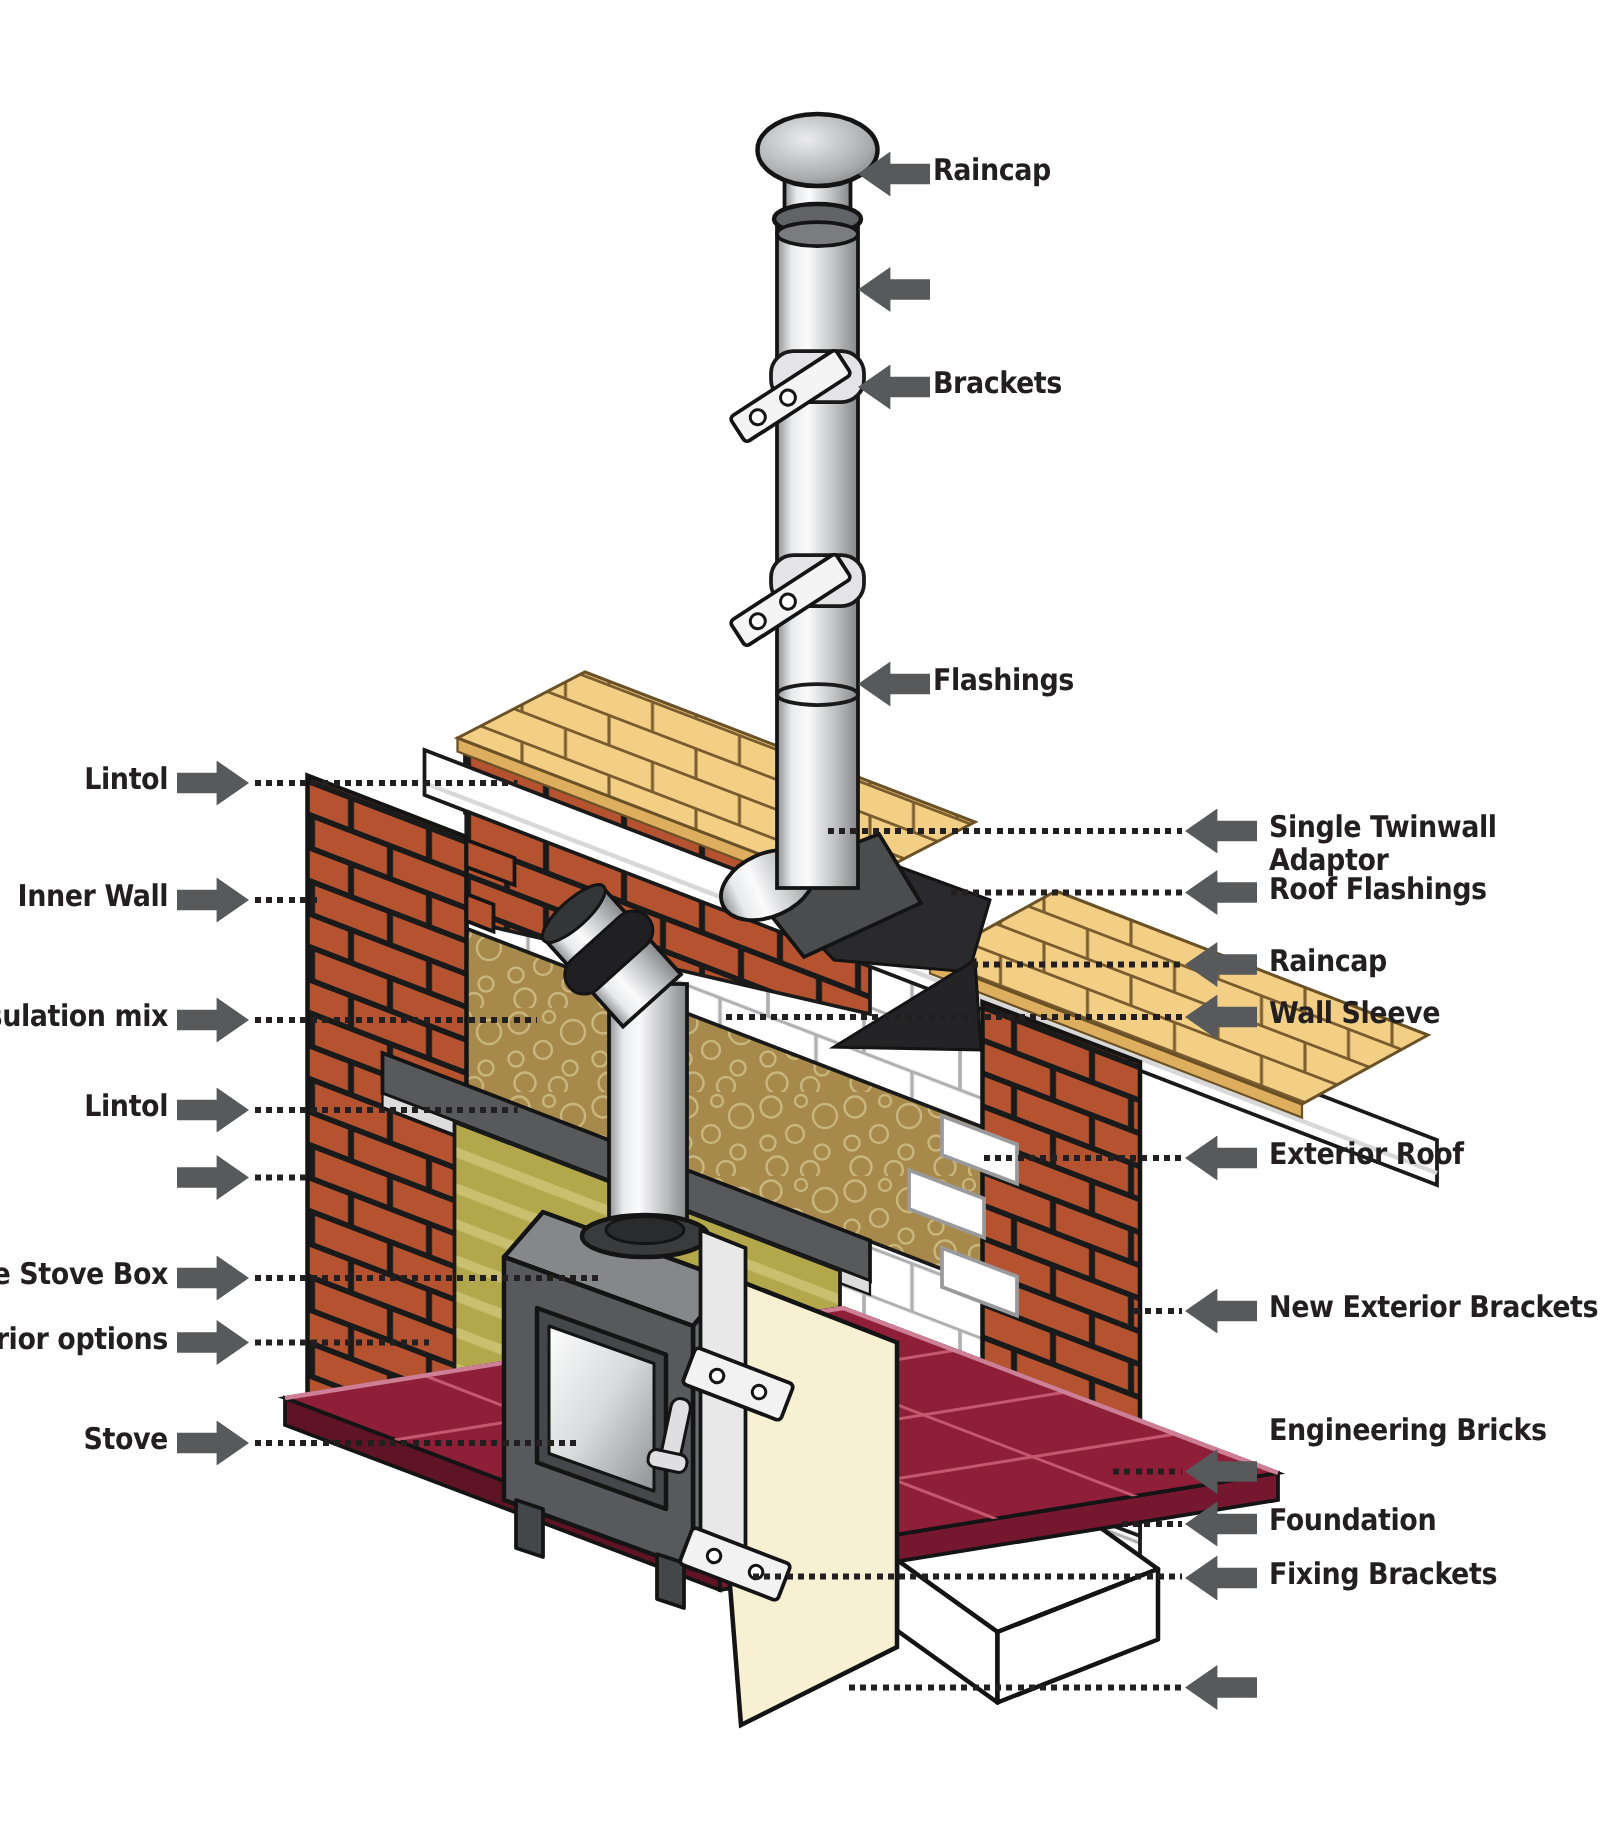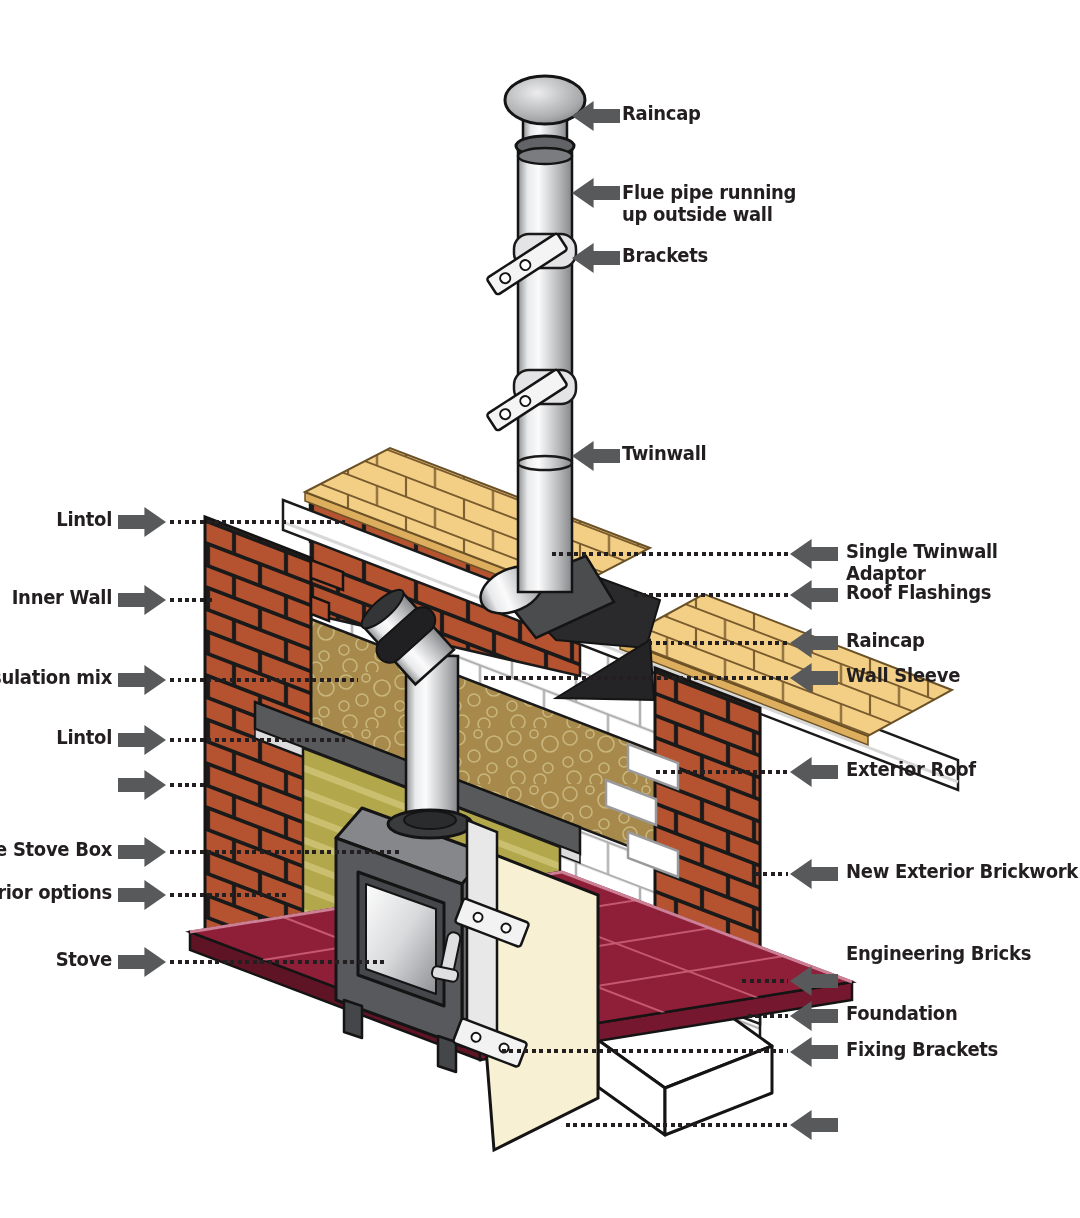--- a/index.html
+++ b/index.html
@@ -248,28 +248,26 @@
 <div class="arrow r" style="left:118px;top:880px"></div>
 <div class="dots" style="left:170px;top:893px;width:116px"></div>
 
 <div class="lbl left" style="top:948px">Stove</div>
 <div class="arrow r" style="left:118px;top:947px"></div>
 <div class="dots" style="left:170px;top:960px;width:215px"></div>
 
 <div class="lbl pipe" style="top:102px">Raincap</div>
 <div class="arrow l" style="left:572px;top:101px"></div>
 
-<div class="lbl pipe" style="top:181px">Flue pipe running
-up outside wall</div>
 <div class="arrow l" style="left:572px;top:178px"></div>
 
 <div class="lbl pipe" style="top:244px">Brackets</div>
 <div class="arrow l" style="left:572px;top:243px"></div>
 
-<div class="lbl pipe" style="top:442px">Twinwall</div>
+<div class="lbl pipe" style="top:442px">Flashings</div>
 <div class="arrow l" style="left:572px;top:441px"></div>
 
 <div class="lbl right" style="top:540px">Single Twinwall Adaptor</div>
 <div class="arrow l" style="left:790px;top:539px"></div>
 <div class="dots" style="left:552px;top:552px;width:236px"></div>
 
 <div class="lbl right" style="top:581px">Roof Flashings</div>
 <div class="arrow l" style="left:790px;top:580px"></div>
 <div class="dots" style="left:634px;top:593px;width:154px"></div>
 
@@ -278,21 +276,21 @@
 <div class="dots" style="left:648px;top:641px;width:140px"></div>
 
 <div class="lbl right" style="top:664px">Wall Sleeve</div>
 <div class="arrow l" style="left:790px;top:663px"></div>
 <div class="dots" style="left:484px;top:676px;width:304px"></div>
 
 <div class="lbl right" style="top:758px">Exterior Roof</div>
 <div class="arrow l" style="left:790px;top:757px"></div>
 <div class="dots" style="left:656px;top:770px;width:132px"></div>
 
-<div class="lbl right" style="top:860px">New Exterior Brickwork</div>
+<div class="lbl right" style="top:860px">New Exterior Brackets</div>
 <div class="arrow l" style="left:790px;top:859px"></div>
 <div class="dots" style="left:756px;top:872px;width:32px"></div>
 
 <div class="lbl right" style="top:942px">Engineering Bricks</div>
 <div class="arrow l" style="left:790px;top:966px"></div>
 <div class="dots" style="left:742px;top:979px;width:46px"></div>
 
 <div class="lbl right" style="top:1002px">Foundation</div>
 <div class="arrow l" style="left:790px;top:1001px"></div>
 <div class="dots" style="left:748px;top:1014px;width:40px"></div>

